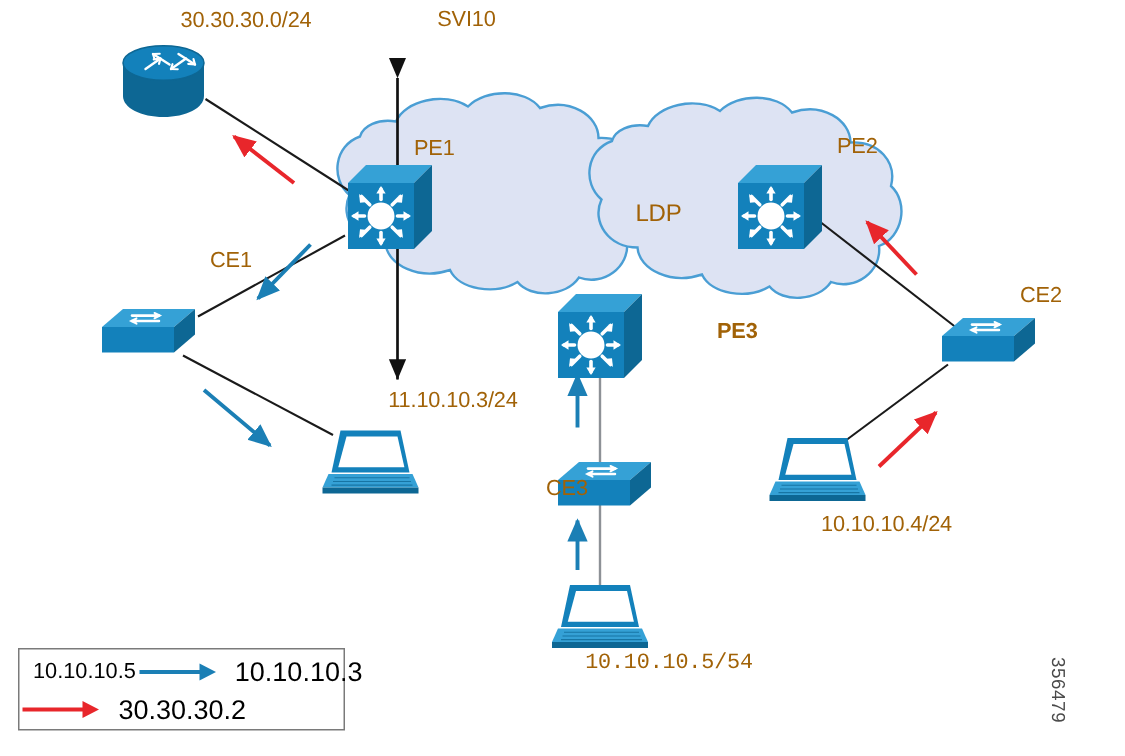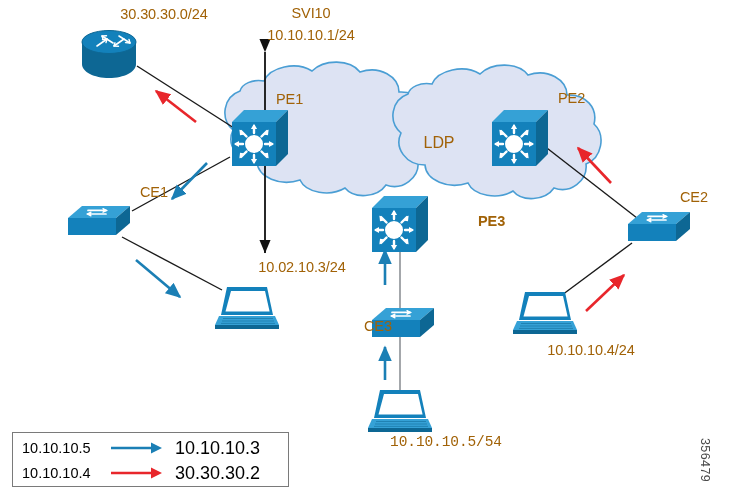--- a/index.html
+++ b/index.html
@@ -30,21 +30,21 @@
     white-space: nowrap;
     line-height: 1.25;
     letter-spacing: -0.1px;
     margin-left: 46px;
   }
   .lbl.center { transform: translateX(-50%); text-align: center; }
   .legend-box {
     position: absolute;
     left: 12px;
     top: 432px;
-    width: 277px;
+    width: 218px;
     height: 55px;
     border: 1.4px solid #7a7a7a;
     background: #ffffff;
     box-sizing: border-box;
   }
   .legend-row {
     position: absolute;
     left: 0; right: 0;
     height: 26px;
     display: flex;
@@ -326,51 +326,49 @@
         <path d="M8,33.5 L58,33.5"></path>
           <path d="M7,36 L59,36"></path>
           <path d="M6,38.4 L60,38.4"></path>
       </g>
     </g>
   </svg>
 
   <div class="lbl center" style="left:118px; top:5px;">30.30.30.0/24</div>
 
   <div class="lbl center" style="left:265px; top:4px;">SVI10</div>
-  <div class="lbl center" style="left:265px; top:26px;">10.10.10.1/24</div>
 
   <div class="lbl" style="left:230px; top:90px;">PE1</div>
   <div class="lbl" style="left:512px; top:89px;">PE2</div>
   <div class="lbl" style="left:432px; top:212px;font-weight:bold;">PE3</div>
 
-  <div class="lbl" style="left:94px; top:183px;">CE1</div>
+  <div class="lbl" style="left:94px; top:165px;">CE1</div>
   <div class="lbl" style="left:634px; top:188px;">CE2</div>
   <div class="lbl" style="left:318px; top:317px;">CE3</div>
 
   <div class="lbl center" style="left:393px; top:133px; font-size:16px;">LDP</div>
 
-  <div class="lbl center" style="left:256px; top:258px;">10.02.10.3/24</div>
+  <div class="lbl center" style="left:256px; top:258px;">11.10.10.3/24</div>
   <div class="lbl center" style="left:545px; top:341px;">10.10.10.4/24</div>
   <div class="lbl center" style="left:400px; top:433px;font-family:Liberation Mono, monospace;">10.10.10.5/54</div>
 
   <div class="legend-box">
 
     <div class="legend-row r0">
       <div class="legend-src">10.10.10.5</div>
       <div class="legend-arrow">
         <svg width="56" height="20" viewBox="0 0 56 20">
           <line x1="2" y1="10" x2="44" y2="10" stroke="#1b7fb5" stroke-width="2.6"></line>
           <path d="M42,4.4 L53,10 L42,15.6 z" fill="#1b7fb5"></path>
         </svg>
       </div>
       <div class="legend-dst">10.10.10.3</div>
     </div>
 
     <div class="legend-row r1">
-      <div class="legend-src">10.10.10.4</div>
       <div class="legend-arrow">
         <svg width="56" height="20" viewBox="0 0 56 20">
           <line x1="2" y1="10" x2="44" y2="10" stroke="#e8262b" stroke-width="2.6"></line>
           <path d="M42,4.4 L53,10 L42,15.6 z" fill="#e8262b"></path>
         </svg>
       </div>
       <div class="legend-dst">30.30.30.2</div>
     </div>
   </div>
 

